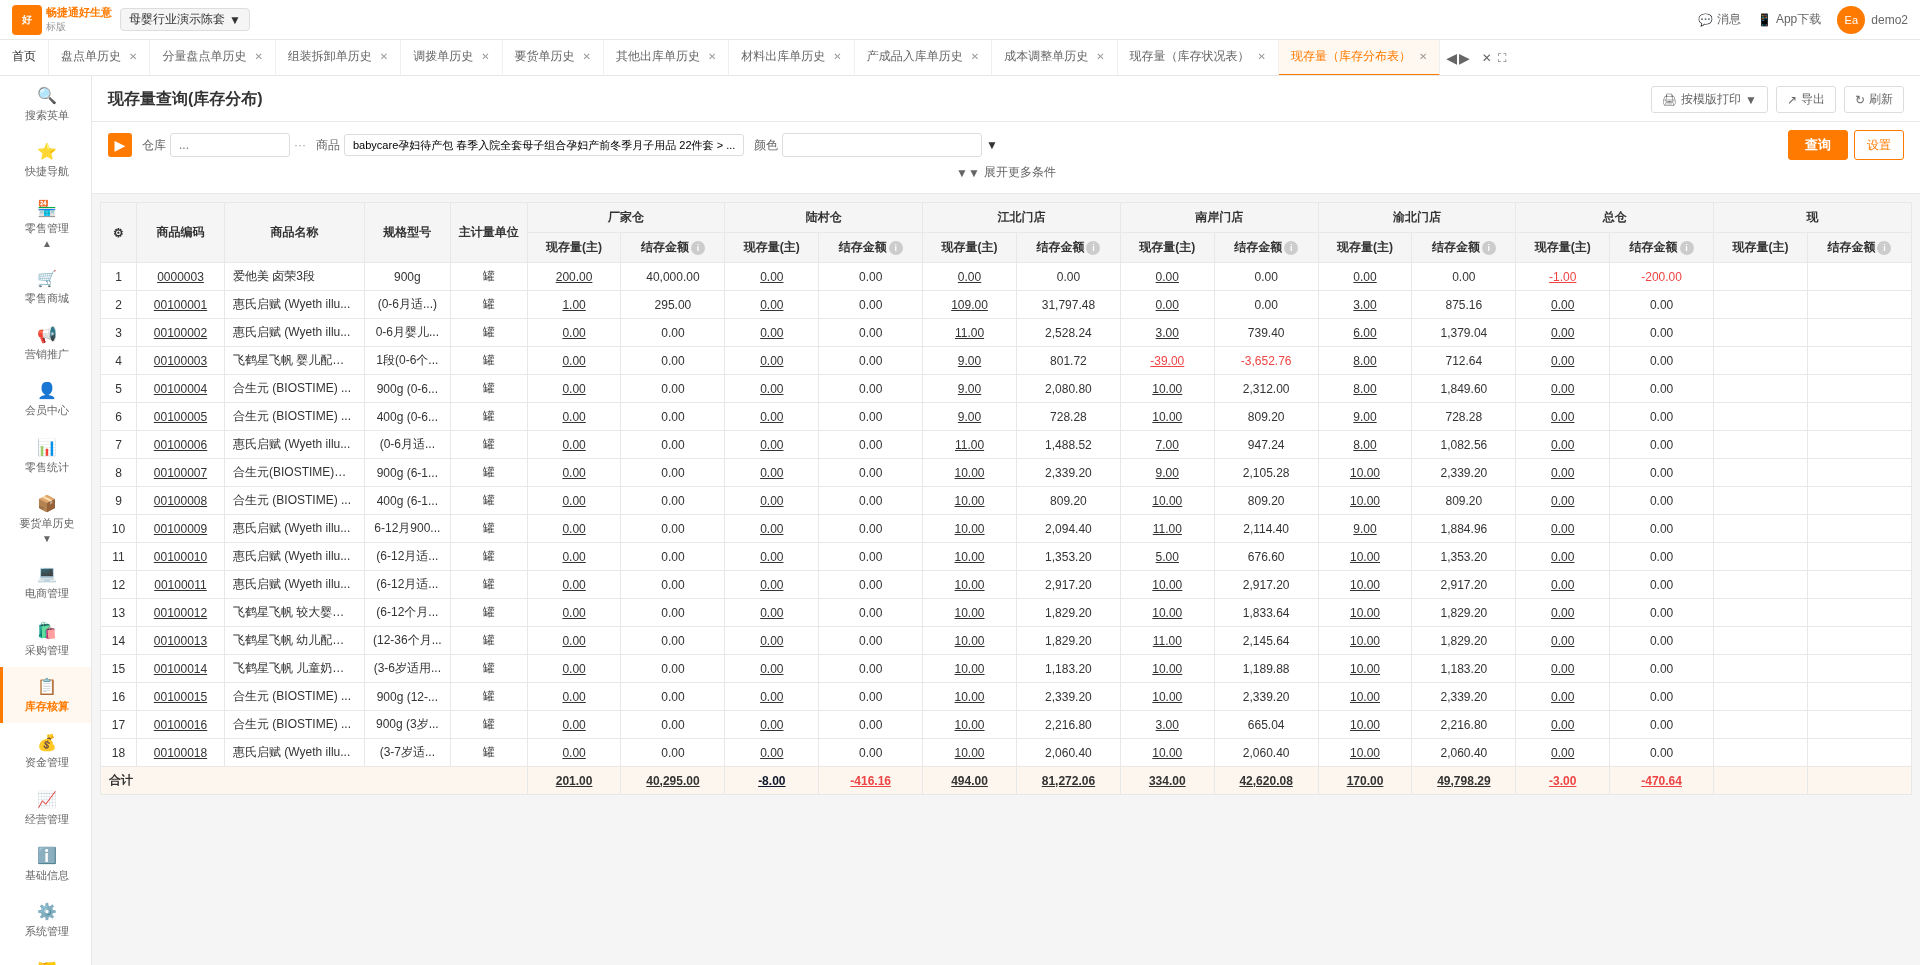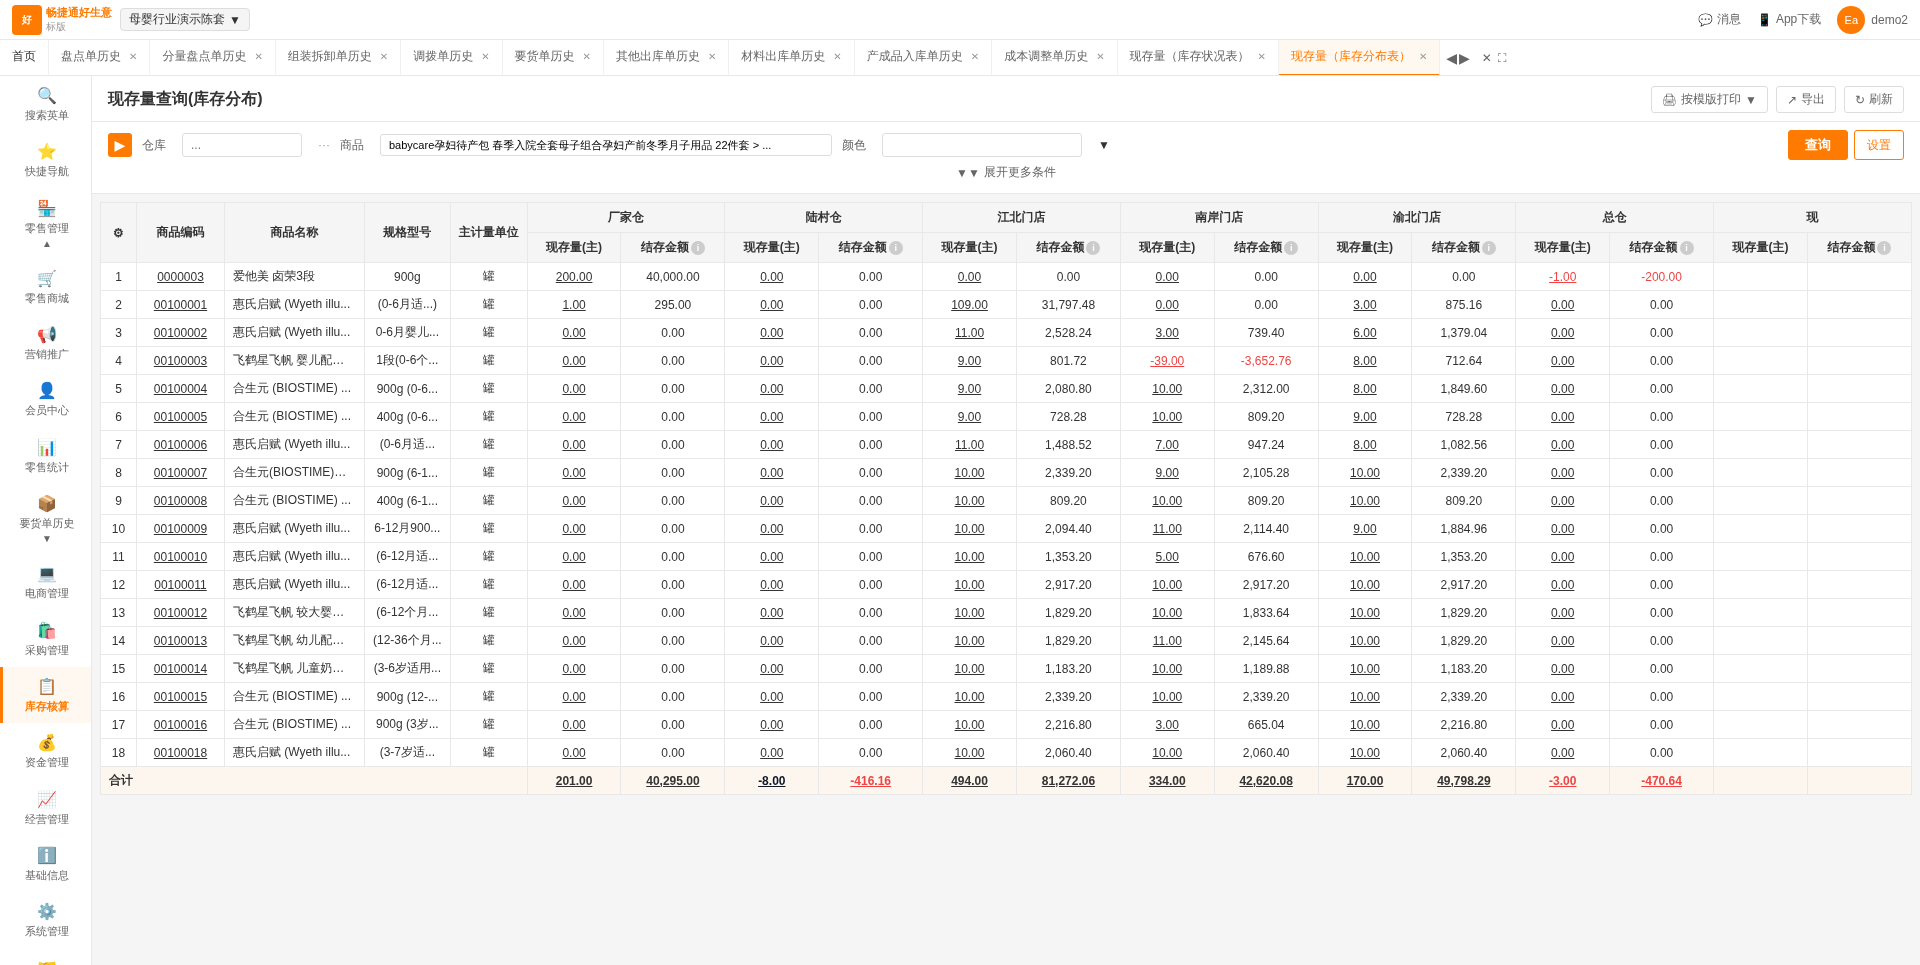--- a/index.html
+++ b/index.html
@@ -42,21 +42,21 @@
     
     
     .page-header { background: #fff; padding: 10px 16px 0; border-bottom: 1px solid #e8e8e8; }
     .page-title-row { display: flex; align-items: center; justify-content: space-between; margin-bottom: 8px; }
     .page-title { font-size: 16px; font-weight: bold; color: #333; }
     .header-actions { display: flex; align-items: center; gap: 8px; }
     .btn-action { padding: 4px 10px; border: 1px solid #ddd; border-radius: 3px; background: #fff; cursor: pointer; font-size: 12px; color: #666; display: flex; align-items: center; gap: 4px; }
     .btn-primary { background: #ff7a00; color: white; border: 1px solid #ff7a00; border-radius: 3px; padding: 5px 16px; cursor: pointer; font-size: 13px; font-weight: bold; }
     .btn-setting { background: #fff; color: #ff7a00; border: 1px solid #ff7a00; border-radius: 3px; padding: 4px 12px; cursor: pointer; font-size: 12px; }
     .filter-toggle { width: 24px; height: 24px; background: #ff7a00; color: white; border-radius: 3px; display: flex; align-items: center; justify-content: center; cursor: pointer; font-size: 14px; flex-shrink: 0; }
-    .filter-group { display: flex; align-items: center; gap: 16px; }
+    .filter-group { display: flex; align-items: center; gap: 4px; }
     .filter-label { color: #666; font-size: 12px; white-space: nowrap; }
     .filter-input { border: 1px solid #ddd; border-radius: 3px; padding: 4px 8px; font-size: 12px; min-width: 80px; outline: none; }
     .filter-dots { color: #999; }
 
     
     .table-container { flex: 1; overflow: auto; padding: 8px; }
     .data-table { width: 100%; border-collapse: collapse; background: #fff; font-size: 12px; }
     .data-table th { background: #f5f5f5; border: 1px solid #e8e8e8; padding: 6px 8px; text-align: center; font-weight: bold; color: #333; white-space: nowrap; }
     .data-table td { border: 1px solid #e8e8e8; padding: 5px 8px; text-align: center; color: #333; white-space: nowrap; }
     .data-table tr.summary-row td { background: #fdf6ee; font-weight: bold; }
@@ -229,21 +229,21 @@
     <div style="background:#fff;padding:8px 16px;border-bottom:1px solid #e8e8e8;">
       <div style="display:flex;align-items:center;gap:10px;">
         <div class="filter-toggle">▶</div>
         <div class="filter-group">
           <span class="filter-label">仓库</span>
           <input class="filter-input" style="width: 120px;" value="" placeholder="...">
           <span class="filter-dots">···</span>
         </div>
         <div class="filter-group">
           <span class="filter-label">商品</span>
-          <input class="filter-input" style="width: 452px; font-size: 11px;" value="babycare孕妇待产包 春季入院全套母子组合孕妇产前冬季月子用品 22件套 &gt; ...">
+          <input class="filter-input" style="width: 400px; font-size: 11px;" value="babycare孕妇待产包 春季入院全套母子组合孕妇产前冬季月子用品 22件套 &gt; ...">
         </div>
         <div class="filter-group">
           <span class="filter-label">颜色</span>
           <input class="filter-input" style="width: 200px;" value="">
           <span>▼</span>
         </div>
         <div style="margin-left:auto;display:flex;gap:6px;">
           <button class="btn-primary">查询</button>
           <button class="btn-setting">设置</button>
         </div>

